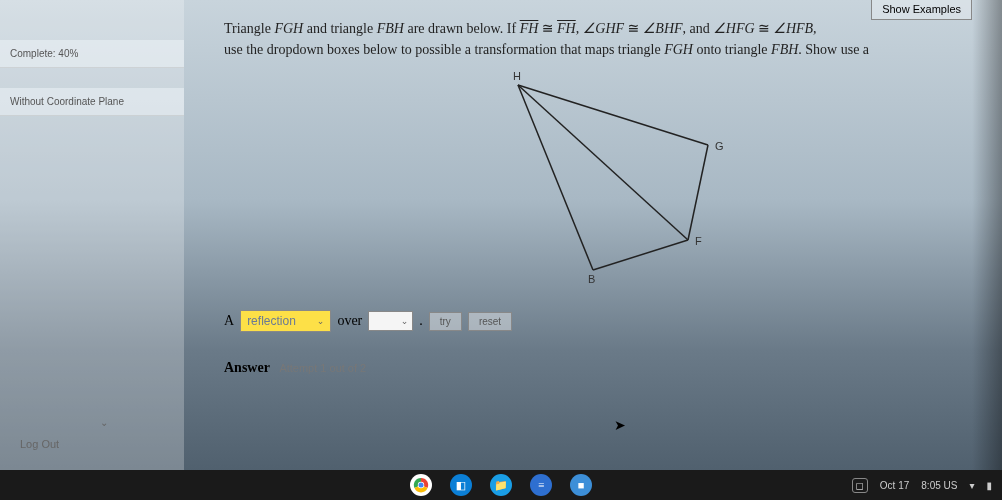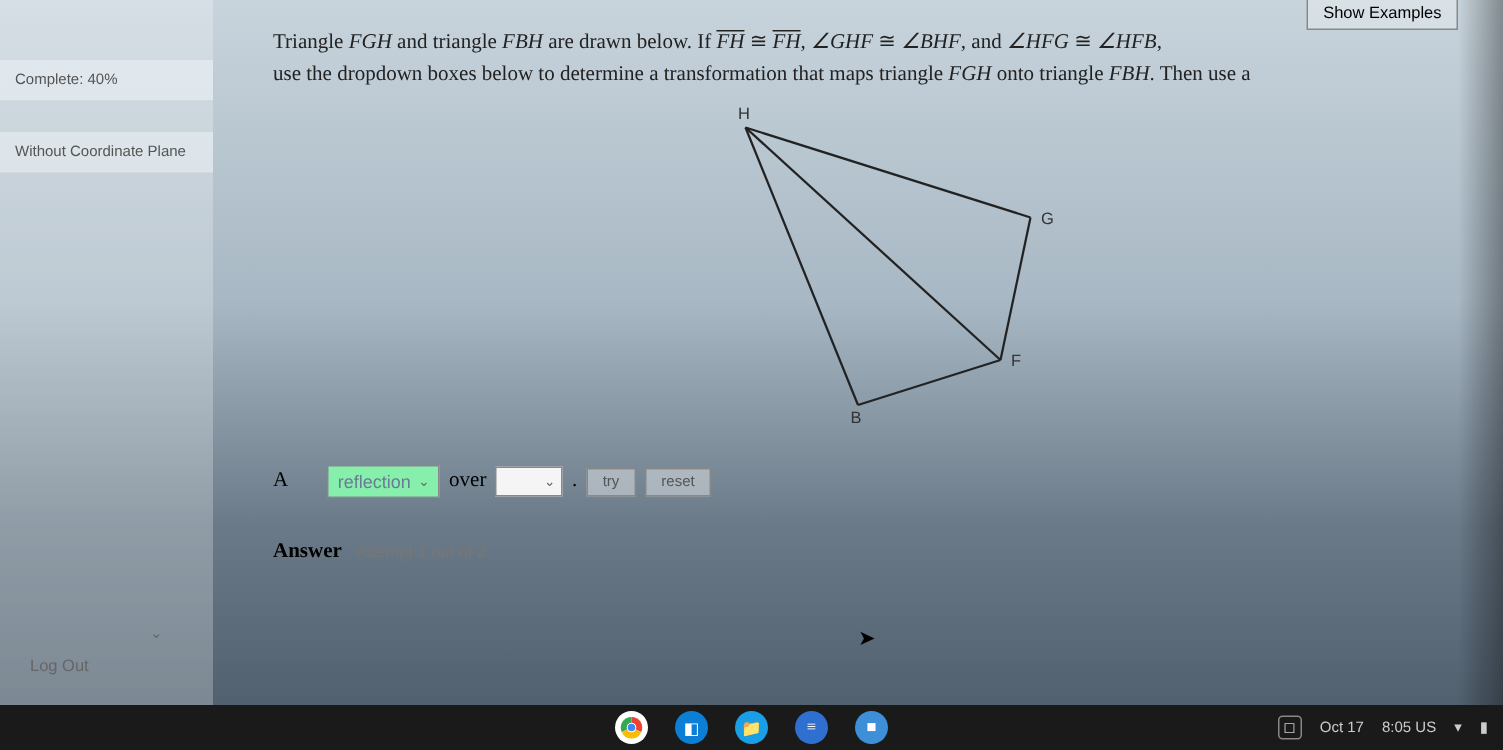--- a/index.html
+++ b/index.html
@@ -9,21 +9,21 @@
       font-family: 'Times New Roman', serif;
       background: linear-gradient(180deg, #c8d4dc 0%, #a8b8c4 40%, #6a7a88 70%, #4a5a68 100%);
       overflow: hidden;
       position: relative;
     }
     .main-container {
       display: flex;
       height: 470px;
     }
     .sidebar {
-      width: 142px;
+      width: 184px;
       background: rgba(255,255,255,0.25);
       padding-top: 40px;
       font-family: Arial, sans-serif;
     }
     .sidebar-item {
       padding: 8px 10px;
       font-size: 10px;
       color: #555;
       border-bottom: 1px solid rgba(180,180,180,0.4);
       background: rgba(240,245,250,0.5);
@@ -91,30 +91,29 @@
     }
     .answer-row {
       display: flex;
       align-items: center;
       gap: 6px;
       margin-top: 20px;
       font-size: 14px;
     }
     .dropdown {
       border: 1px solid #888;
-      background: #86efac;
+      background: #fde047;
       padding: 3px 6px;
       font-size: 12px;
       color: #6a7a95;
       font-family: Arial, sans-serif;
       display: inline-flex;
       align-items: center;
-      gap: 5px;
-      cursor: pointer;
-      margin-left: 20px;
+      gap: 21px;
+      cursor: pointer;
     }
     .dropdown-arrow { font-size: 9px; color: #666; }
     .small-dropdown {
       border: 1px solid #888;
       background: #f5f5f5;
       width: 45px;
       height: 20px;
       display: inline-flex;
       align-items: center;
       justify-content: flex-end;
@@ -199,21 +198,21 @@
     <div class="sidebar-item coord-item">Without Coordinate Plane</div>
   </div>
   <span class="chevron">⌄</span>
   <div class="logout">Log Out</div>
 
   <div class="content">
     <div class="show-examples">Show Examples</div>
 
     <div class="problem-text">
       <span>Triangle </span><span class="math">FGH</span><span> and triangle </span><span class="math">FBH</span><span> are drawn below. If </span><span class="math overline">FH</span><span> ≅ </span><span class="math overline">FH</span><span>, </span><span class="math">∠GHF</span><span> ≅ </span><span class="math">∠BHF</span><span>, and </span><span class="math">∠HFG</span><span> ≅ </span><span class="math">∠HFB</span><span>,</span><br>
-      <span>use the dropdown boxes below to determine a transformation that maps triangle </span><span class="math">FGH</span><span> onto triangle </span><span class="math">FBH</span><span>. Then use a</span><br>
+      <span>use the dropdown boxes below to possible a transformation that maps triangle </span><span class="math">FGH</span><span> onto triangle </span><span class="math">FBH</span><span>. Show use a</span><br>
     </div>
 
     <div class="diagram-area">
       <div class="diagram">
         <svg width="270" height="220">
           <line x1="55" y1="15" x2="245" y2="75" stroke="#222" stroke-width="1.5"></line>
           <line x1="245" y1="75" x2="225" y2="170" stroke="#222" stroke-width="1.5"></line>
           <line x1="225" y1="170" x2="55" y2="15" stroke="#222" stroke-width="1.5"></line>
           <line x1="55" y1="15" x2="130" y2="200" stroke="#222" stroke-width="1.5"></line>
           <line x1="130" y1="200" x2="225" y2="170" stroke="#222" stroke-width="1.5"></line>

